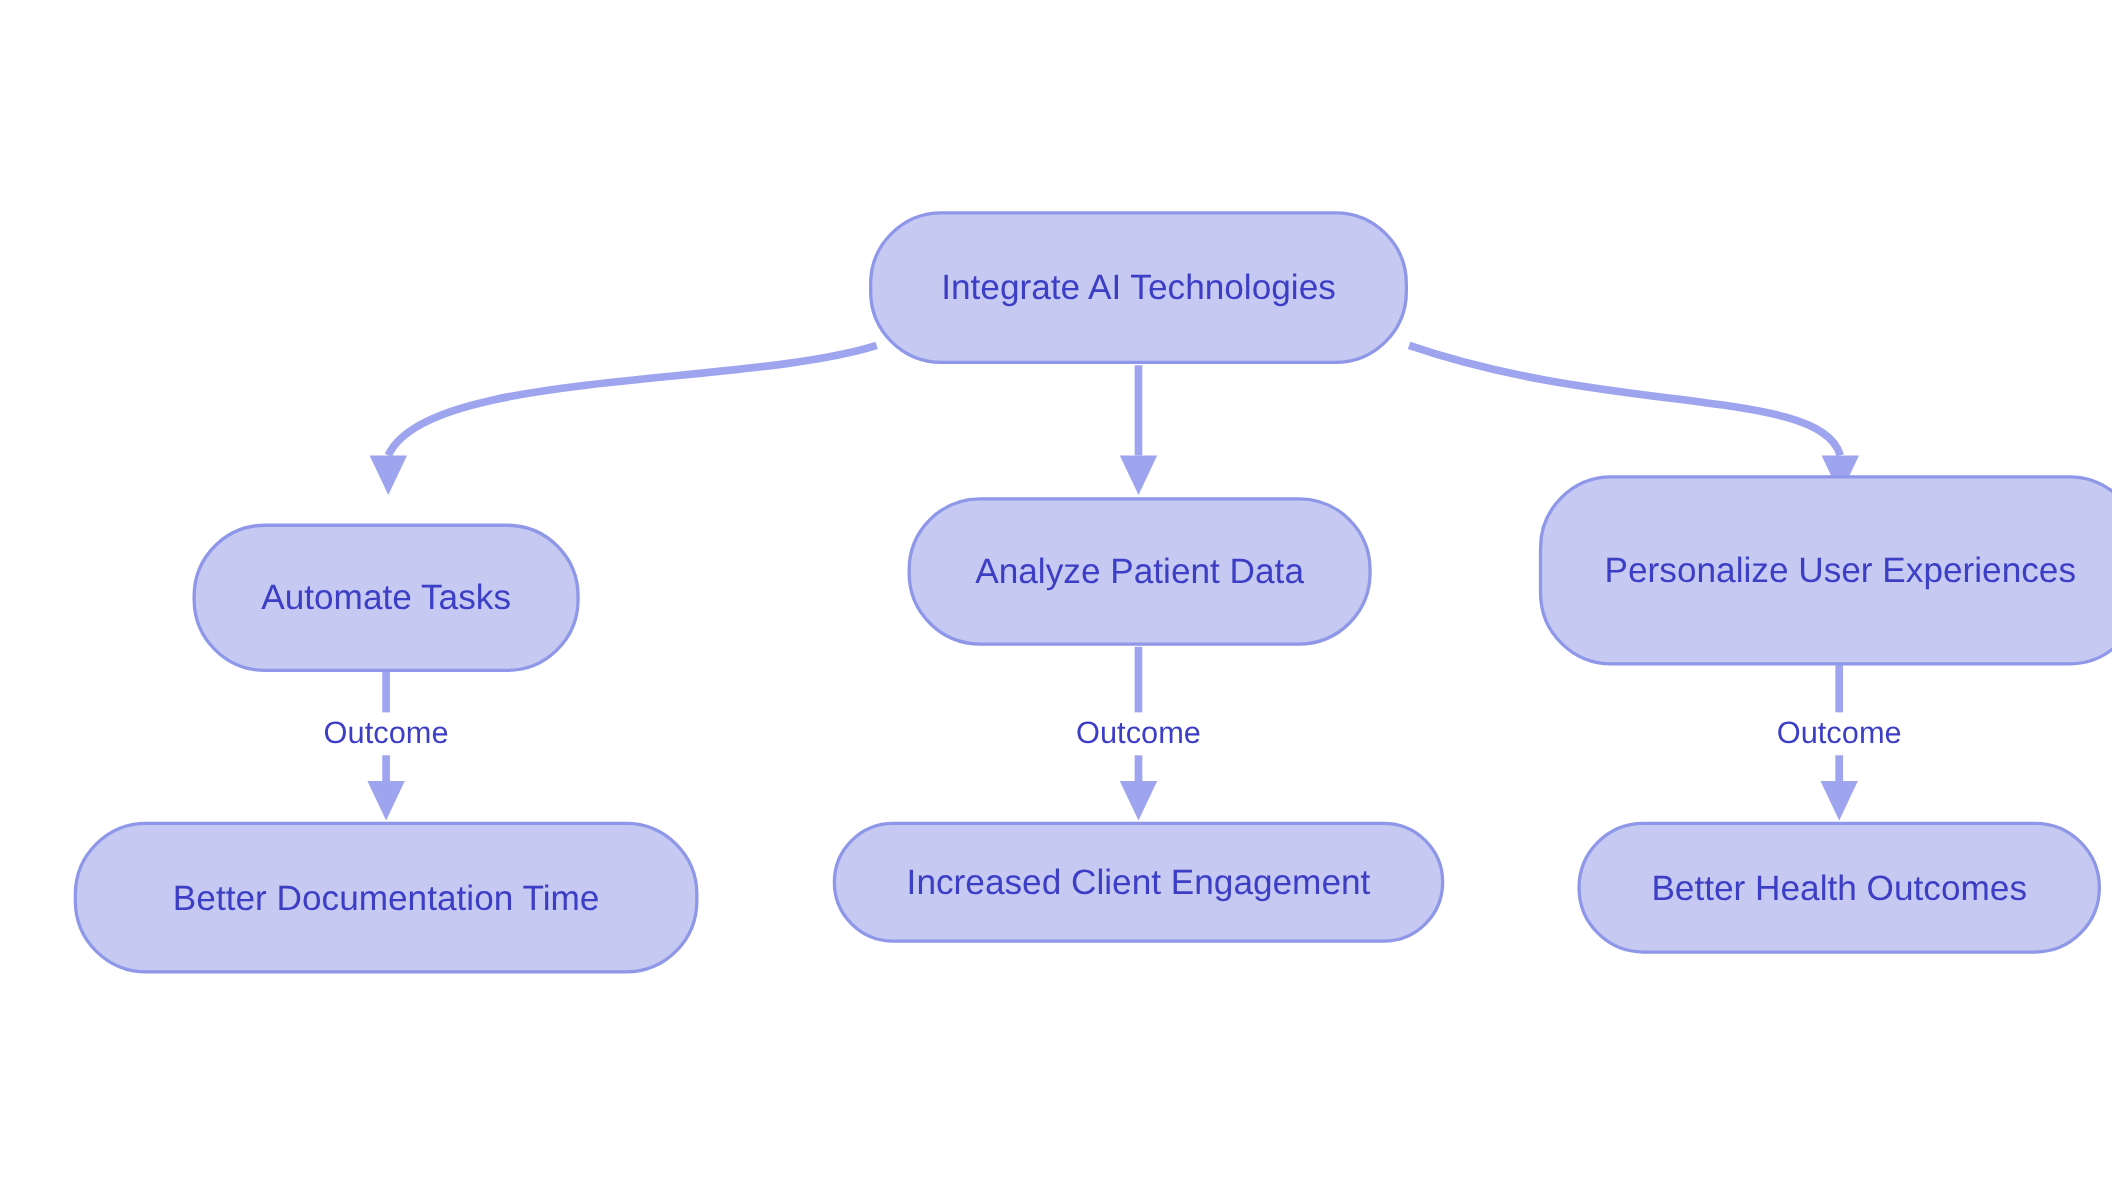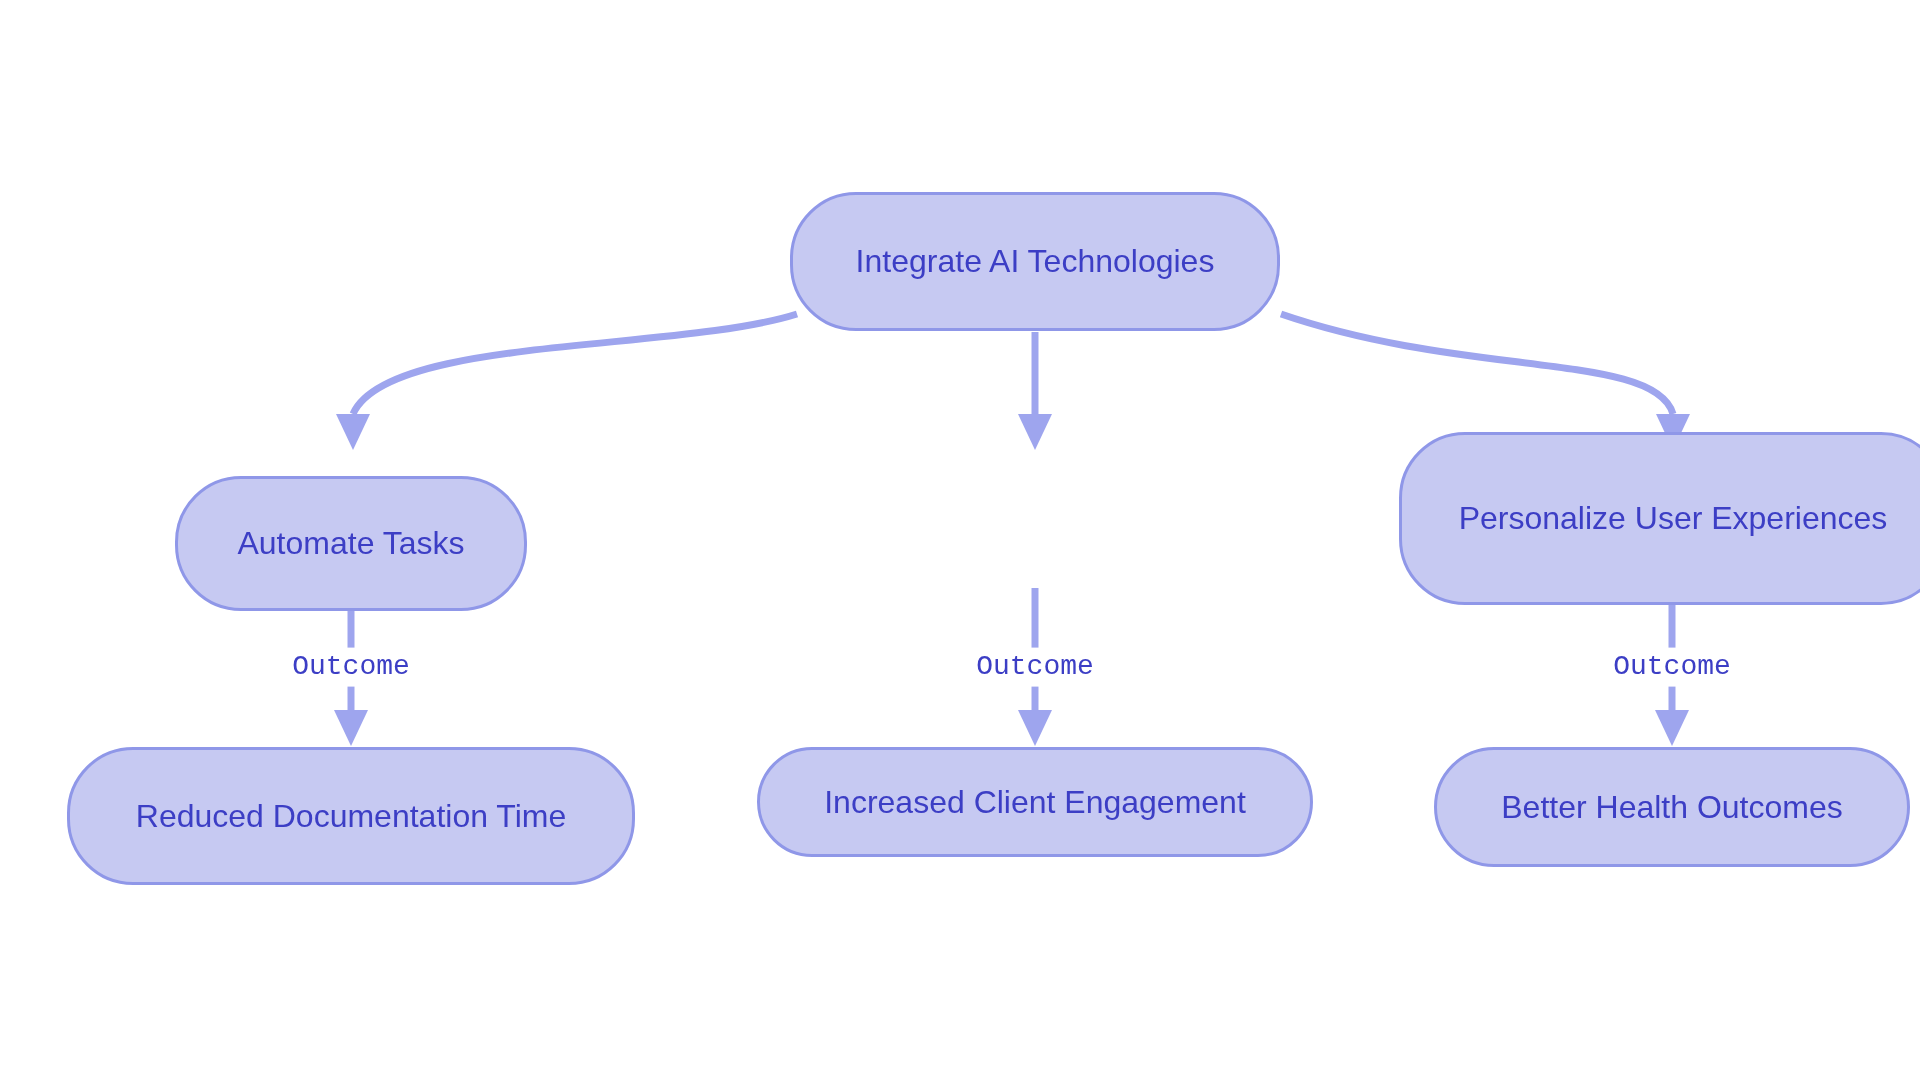--- a/index.html
+++ b/index.html
@@ -51,21 +51,20 @@
   }
   .edge-label {
     position: absolute;
     transform: translate(-50%, -50%);
     background: var(--label-bg, #ffffff);
     color: var(--node-text, #3c3ec5);
     font-size: 28px;
     line-height: 1.1;
     padding: 4px 10px;
     white-space: nowrap;
-    font-family: Liberation Mono, monospace;
   }
   
   .n-root        { left: 743px;  top: 192px; width: 490px; height: 139px; }
   .n-automate    { left: 128px;  top: 476px; width: 352px; height: 135px; }
   .n-analyze     { left: 778px;  top: 452px; width: 422px; height: 135px; }
   .n-personalize { left: 1352px; top: 432px; width: 548px; height: 173px; }
   .n-reduced     { left: 20px;   top: 747px; width: 568px; height: 138px; }
   .n-increased   { left: 710px;  top: 747px; width: 556px; height: 110px; }
   .n-better      { left: 1387px; top: 747px; width: 476px; height: 120px; }
   
@@ -100,27 +99,30 @@
   </svg>
 
   <div class="node n-root">
     <span class="label">Integrate AI Technologies</span>
   </div>
 
   <div class="node n-automate">
     <span class="label">Automate Tasks</span>
   </div>
 
+  <div class="node n-analyze">
+    <span class="label">Analyze Patient Data</span>
+  </div>
 
   <div class="node n-personalize">
     <span class="label">Personalize User Experiences</span>
   </div>
 
   <div class="node n-reduced">
-    <span class="label">Reduced Documentation Time</span>
+    <span class="label">Better Documentation Time</span>
   </div>
 
   <div class="node n-increased">
     <span class="label">Increased Client Engagement</span>
   </div>
 
   <div class="node n-better">
     <span class="label">Better Health Outcomes</span>
   </div>
 

